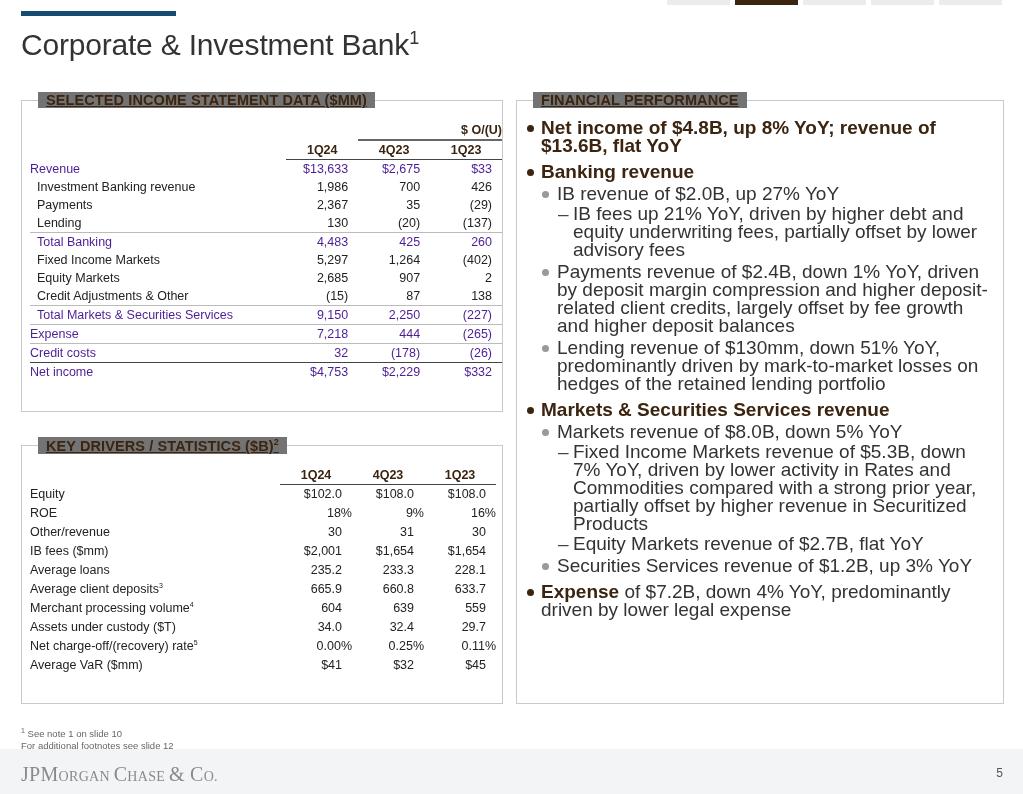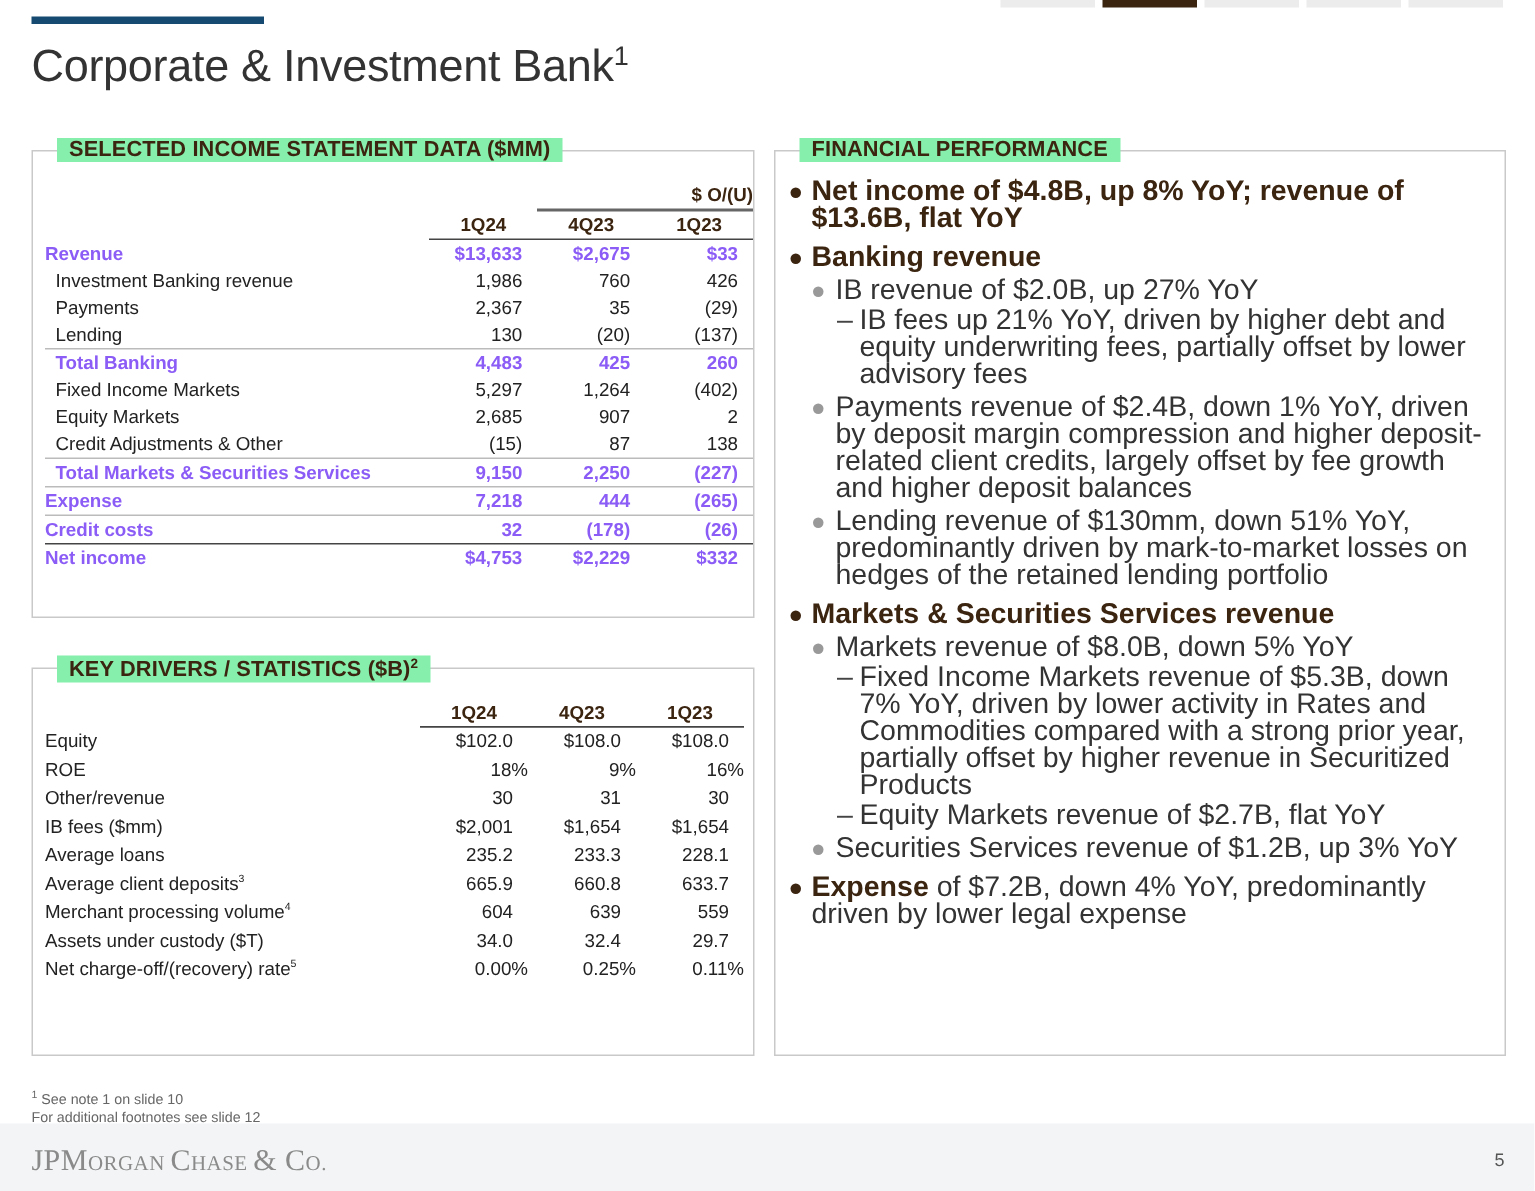--- a/index.html
+++ b/index.html
@@ -9,38 +9,38 @@
   }
   .top-accent { position:absolute; left:21px; top:11px; width:155px; height:5px; background:#174a70; }
   .nav-tabs { position:absolute; top:0; left:667px; display:flex; gap:5px; }
   .nav-tab { width:63px; height:5px; background:#ececec; }
   .nav-tab.active { background:#3b2410; }
   .page-title { position:absolute; left:21px; top:28px; font-size:30px; color:#333; font-weight:normal; margin:0; letter-spacing:-0.2px; }
   .page-title sup { font-size:18px; vertical-align:super; line-height:0; }
 
   .panel { position:absolute; border:1px solid #c9c9c9; }
   .panel-title {
-    position:absolute; top:-9px; left:16px; background:#86efac; padding:0 8px;
-    font-size:14.5px; font-weight:bold; color:#3b2410; white-space:nowrap; letter-spacing:0.1px;
+    position:absolute; top:-9px; left:16px; background:#737373; padding:0 8px;
+    font-size:14.5px; font-weight:bold; color:#3b2410; white-space:nowrap; letter-spacing:0.1px;text-decoration:underline;
   }
   .panel-title sup { font-size:9px; }
 
   #income-panel { left:21px; top:100px; width:480px; height:310px; }
   #stats-panel { left:21px; top:445px; width:480px; height:257px; }
   #perf-panel { left:516px; top:100px; width:486px; height:602px; }
 
   table { border-collapse:collapse; position:absolute; left:8px; font-size:12.5px; }
   td, th { padding:0; height:18px; }
   .c-label { width:250px; text-align:left; }
   .c-num { width:72px; text-align:right; padding-right:0; }
   th { font-weight:bold; color:#3b2410; font-size:12.5px; }
   .hdr-group { text-align:right; border-bottom:2px solid #666; }
   .hdr-cols th { border-bottom:1.5px solid #444; text-align:center; }
   .hdr-cols th.c-label { border-bottom:none; }
-  .bold td { font-weight:bold; color:#8b5cf6; }
+  .bold td { font-weight:normal; color:#4c1d95; }
   .indent .c-label { padding-left:7px; }
   .row-sep-light td { border-top:1.5px solid #bbb; }
   .row-sep-dark td { border-top:1.5px solid #444; }
   .num-inner { display:inline-block; padding-right:10px; }
   .pct { padding-right:0 !important; }
 
   .perf-list { position:absolute; left:10px; top:18px; right:10px; font-size:19px; color:#333; line-height:18px; }
   .l1 { position:relative; padding-left:14px; margin-bottom:8px; }
   .l1::before { content:""; position:absolute; left:0; top:6px; width:7px; height:7px; border-radius:50%; background:#3b2410; }
   .l1-head { font-weight:bold; color:#3b2410; }
@@ -90,21 +90,21 @@
       <tbody id="income-body">
         <tr class="bold">
           <td class="c-label">Revenue</td>
           <td class="c-num"><span class="num-inner">$13,633</span></td>
           <td class="c-num"><span class="num-inner">$2,675</span></td>
           <td class="c-num"><span class="num-inner">$33</span></td>
         </tr>
         <tr class="indent">
           <td class="c-label">Investment Banking revenue</td>
           <td class="c-num"><span class="num-inner">1,986</span></td>
-          <td class="c-num"><span class="num-inner">760</span></td>
+          <td class="c-num"><span class="num-inner">700</span></td>
           <td class="c-num"><span class="num-inner">426</span></td>
         </tr>
         <tr class="indent">
           <td class="c-label">Payments</td>
           <td class="c-num"><span class="num-inner">2,367</span></td>
           <td class="c-num"><span class="num-inner">35</span></td>
           <td class="c-num"><span class="num-inner">(29)</span></td>
         </tr>
         <tr class="indent">
           <td class="c-label">Lending</td>
@@ -223,20 +223,26 @@
           <td class="c-num"><span class="num-inner">34.0</span></td>
           <td class="c-num"><span class="num-inner">32.4</span></td>
           <td class="c-num"><span class="num-inner">29.7</span></td>
         </tr>
         <tr>
           <td class="c-label" style="height:19px;"><span>Net charge-off/(recovery) rate</span><sup style="font-size:7px;">5</sup></td>
           <td class="c-num"><span class="num-inner pct">0.00%</span></td>
           <td class="c-num"><span class="num-inner pct">0.25%</span></td>
           <td class="c-num"><span class="num-inner pct">0.11%</span></td>
         </tr>
+        <tr>
+          <td class="c-label" style="height:19px;"><span>Average VaR ($mm)</span><sup style="font-size:7px;"></sup></td>
+          <td class="c-num"><span class="num-inner">$41</span></td>
+          <td class="c-num"><span class="num-inner">$32</span></td>
+          <td class="c-num"><span class="num-inner">$45</span></td>
+        </tr>
       </tbody>
   </table>
 </div>
 
 <div class="panel" id="perf-panel">
   <div class="panel-title">FINANCIAL PERFORMANCE</div>
   <div class="perf-list">
     <div class="l1">
       <span class="l1-head">Net income of $4.8B, up 8% YoY; revenue of $13.6B, flat YoY</span>
     </div>

